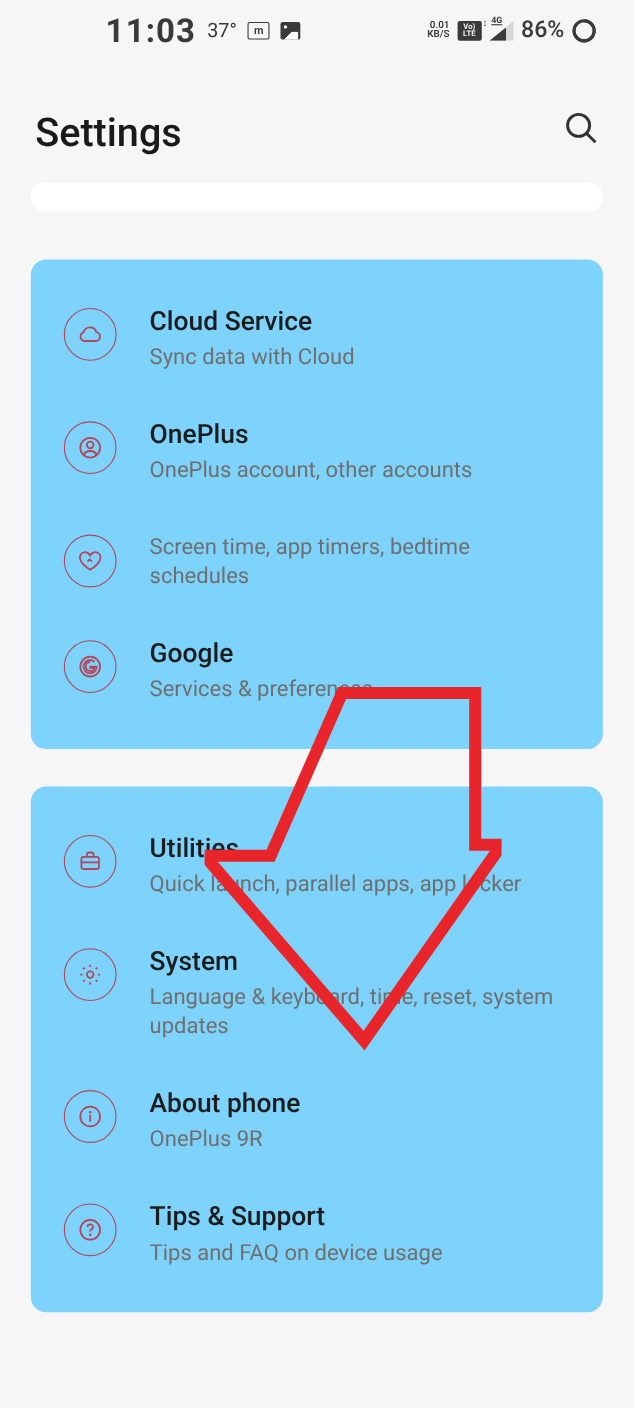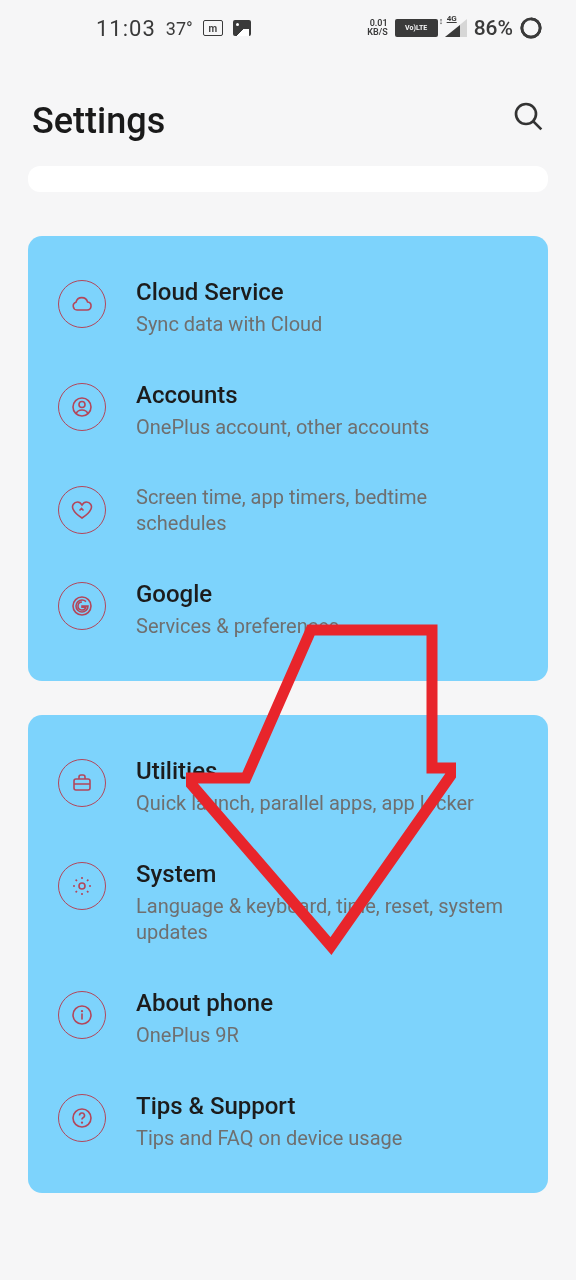--- a/index.html
+++ b/index.html
@@ -2,29 +2,29 @@
 <html><head>
   <meta charset="utf-8">
   <style>
     * { margin:0; padding:0; box-sizing:border-box; -webkit-font-smoothing:antialiased; }
     html,body { width:576px; height:1280px; background:#f6f6f7; font-family:-apple-system,BlinkMacSystemFont,"Segoe UI",Roboto,sans-serif; color:#1a1a1a; overflow:hidden; }
     .screen { position:relative; width:576px; height:1280px; }
 
     
     .status-bar { height:56px; display:flex; justify-content:space-between; align-items:center; padding:0 34px 0 96px; font-size:18px; color:#3a3a3a; }
     .status-left { display:flex; align-items:center; gap:10px; }
-    .status-left .clock { font-size:22px; font-weight:400; letter-spacing:1px;}
+    .status-left .clock { font-size:30px; font-weight:700; letter-spacing:1px;}
     .status-left .temp { font-size:18px; }
     .m-icon { display:inline-flex; width:20px; height:16px; border:1.3px solid #3a3a3a; border-radius:2px; align-items:center; justify-content:center; font-size:10px; font-weight:600;}
     .pict-icon { width:18px; height:16px; background:#3a3a3a; border-radius:2px; position:relative; }
     .pict-icon:before { content:""; position:absolute; top:3px; left:3px; width:3px; height:3px; background:#fff; border-radius:50%; }
     .pict-icon:after { content:""; position:absolute; bottom:0; left:2px; right:2px; height:7px; background:linear-gradient(135deg,transparent 40%,#fff 40%);}
     .status-right { display:flex; align-items:center; gap:7px;}
     .kbs { font-size:9px; line-height:9px; font-weight:600; text-align:right;margin-left:43px;}
-    .volte { width:43px; height:18px; background:#3a3a3a; color:#f6f6f7; font-size:7px; font-weight:700; display:flex; align-items:center; justify-content:center; border-radius:2px; line-height:7px;}
+    .volte { width:22px; height:18px; background:#3a3a3a; color:#f6f6f7; font-size:7px; font-weight:700; display:flex; flex-direction:column; align-items:center; justify-content:center; border-radius:2px; line-height:7px;}
     .sig { position:relative; width:22px; height:18px;}
     .sig svg { width:22px; height:18px;}
     .sig-4g { position:absolute; top:-5px; left:2px; font-size:8px; font-weight:700;text-decoration:underline;}
     .sig-up { position:absolute; top:-3px; left:-6px; font-size:9px; font-weight:800;}
     .batt { font-size:21px; font-weight:500;}
     .bcircle { width:22px; height:22px;}
     .bcircle circle { fill:none; stroke:#3a3a3a; stroke-width:3;}
     .bcircle .arc { stroke-dasharray:54 9; stroke-dashoffset:0;}
 
     
@@ -113,21 +113,21 @@
 
     <div class="row">
       <div class="ic-circle">
         <svg width="24" height="24" viewBox="0 0 24 24">
             <circle cx="12" cy="12" r="9"></circle>
             <circle cx="12" cy="9.5" r="3"></circle>
             <path d="M6 19c1-3 4-4 6-4s5 1 6 4"></path>
           </svg>
       </div>
       <div class="text">
-        <span class="title">Accounts</span>
+        <span class="title">OnePlus</span>
         <span class="sub">OnePlus account, other accounts</span>
       </div>
     </div>
 
     <div class="row">
       <div class="ic-circle">
         <svg width="24" height="24" viewBox="0 0 24 24">
             <path d="M12 20s-7-4.35-9-9c-1.5-3.5 1-7 4.5-7 2 0 3.5 1.3 4.5 3 1-1.7 2.5-3 4.5-3 3.5 0 6 3.5 4.5 7-2 4.65-9 9-9 9Z"></path>
             <path d="M9.5 12.5l2-2 2 2"></path>
           </svg>

